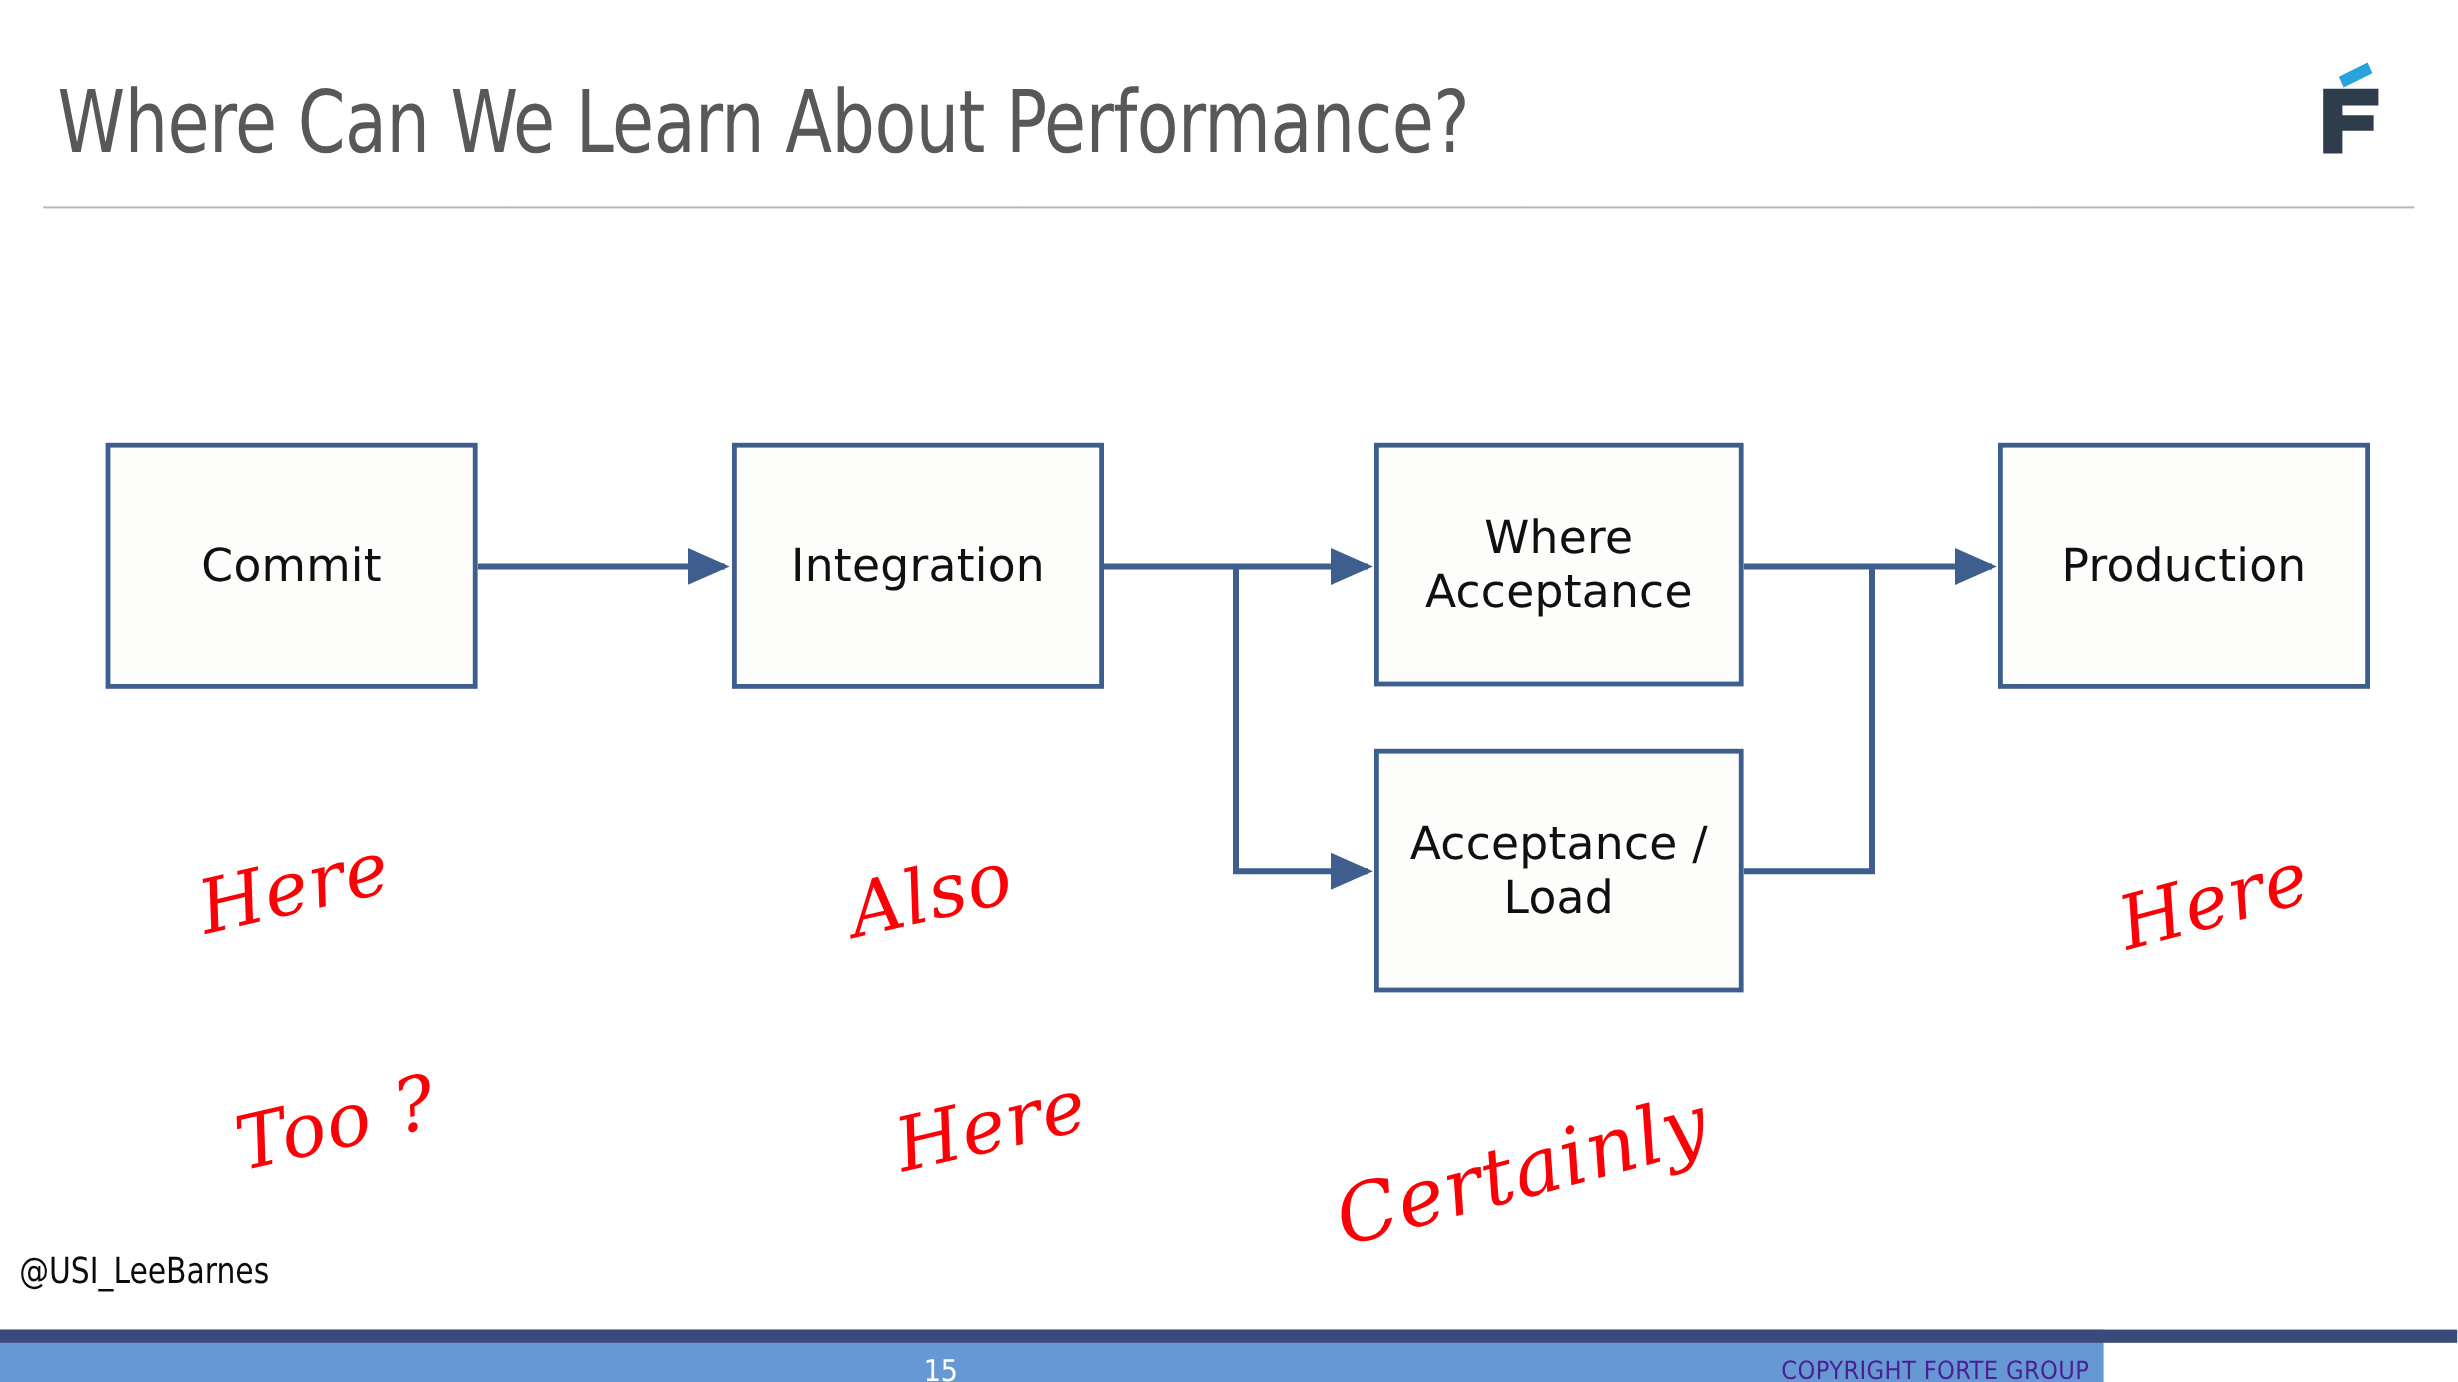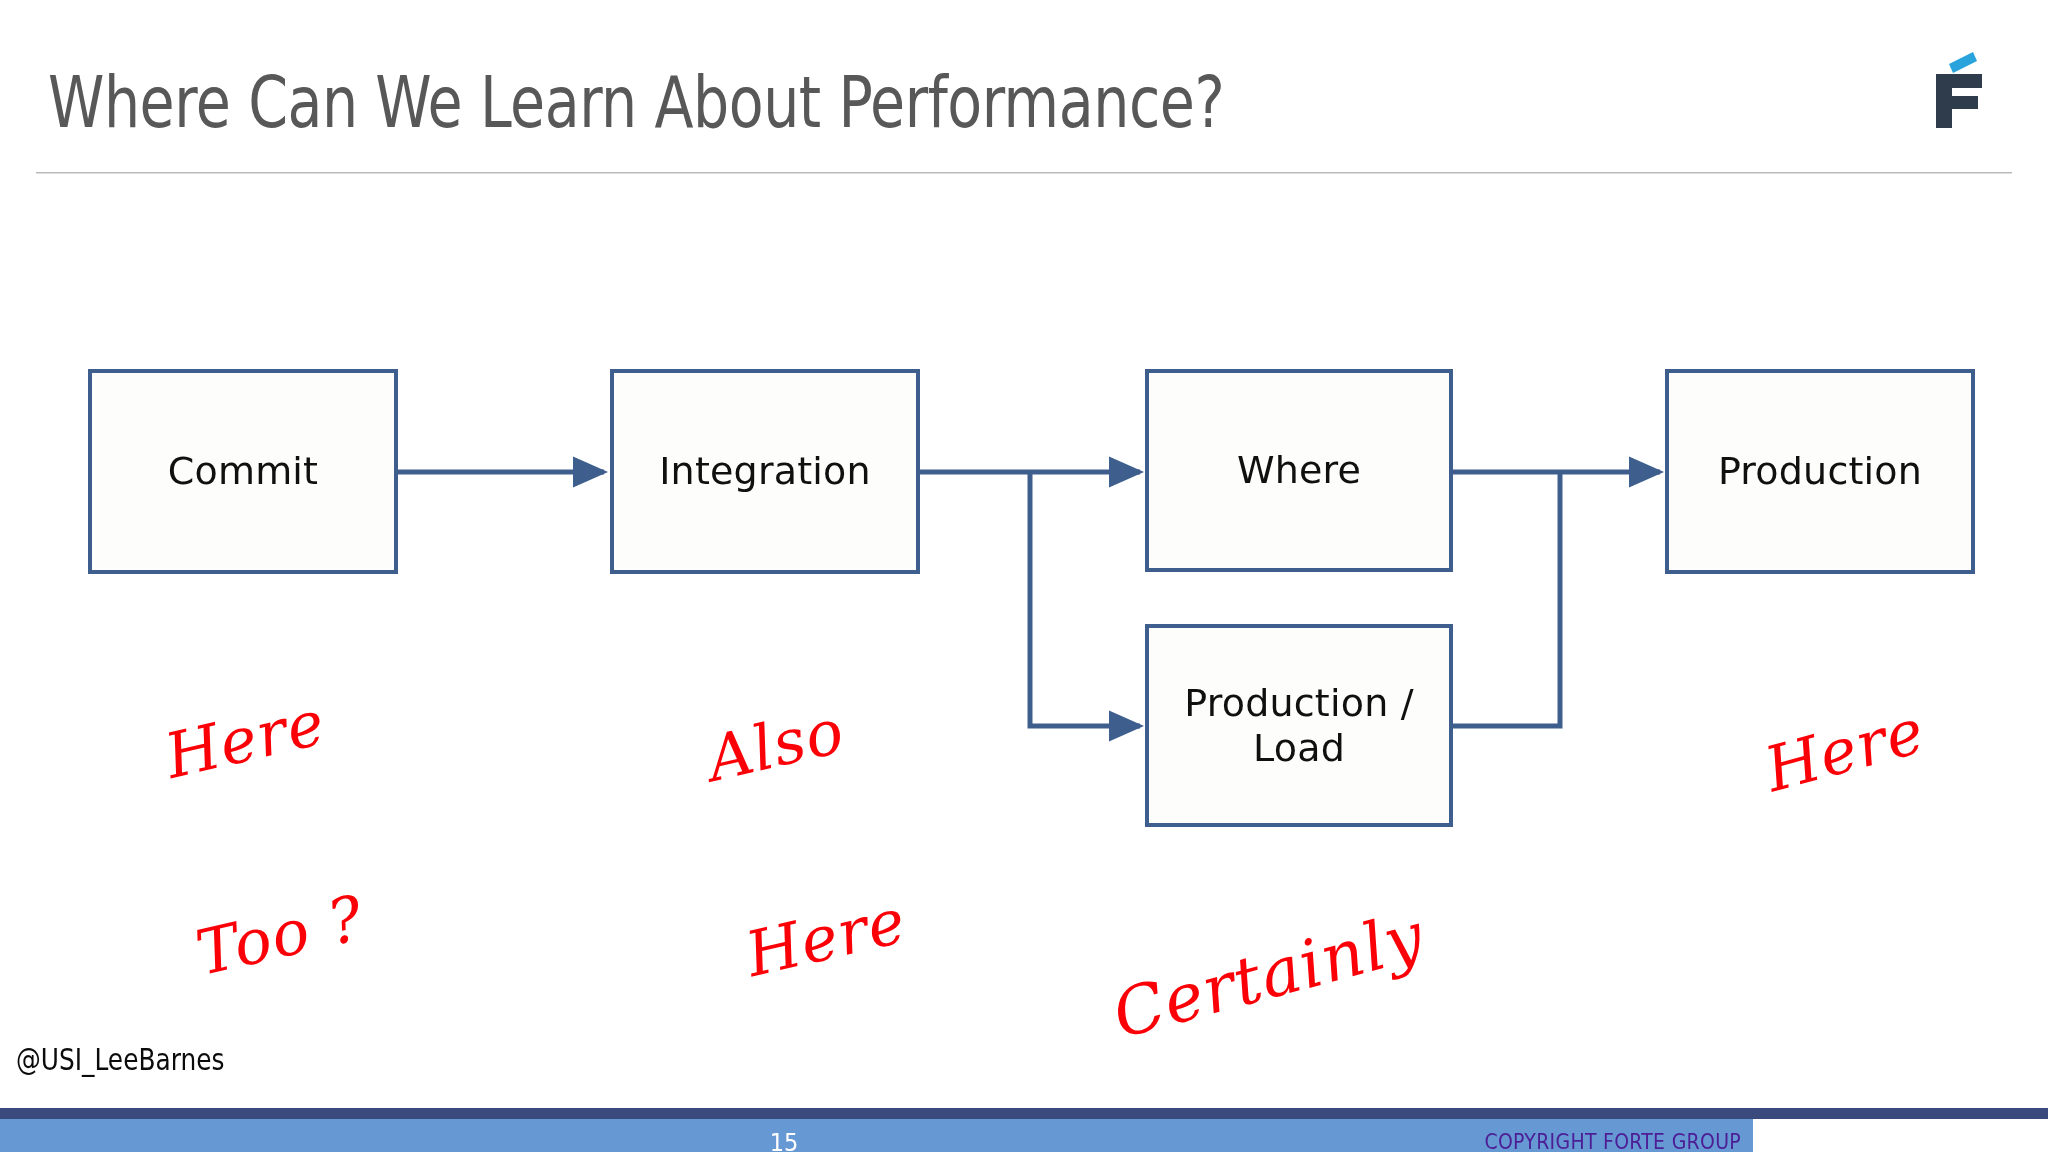--- a/index.html
+++ b/index.html
@@ -244,26 +244,27 @@
       <span class="flow-label">Commit</span>
     </div>
 
     <div class="flow-box" id="box-integration">
       <span class="flow-label">Integration</span>
     </div>
 
     <div class="flow-box" id="box-uat">
       <span class="flow-label">
         <span>Where</span><br>
+        <span>Acceptance</span>
       </span>
     </div>
 
     <div class="flow-box" id="box-perf">
       <span class="flow-label">
-        <span>Production /</span><br>
+        <span>Acceptance /</span><br>
         <span>Load</span>
       </span>
     </div>
 
     <div class="flow-box" id="box-production">
       <span class="flow-label">Production</span>
     </div>
   </div>
 
   <div class="annotation" id="ann-here-too">

